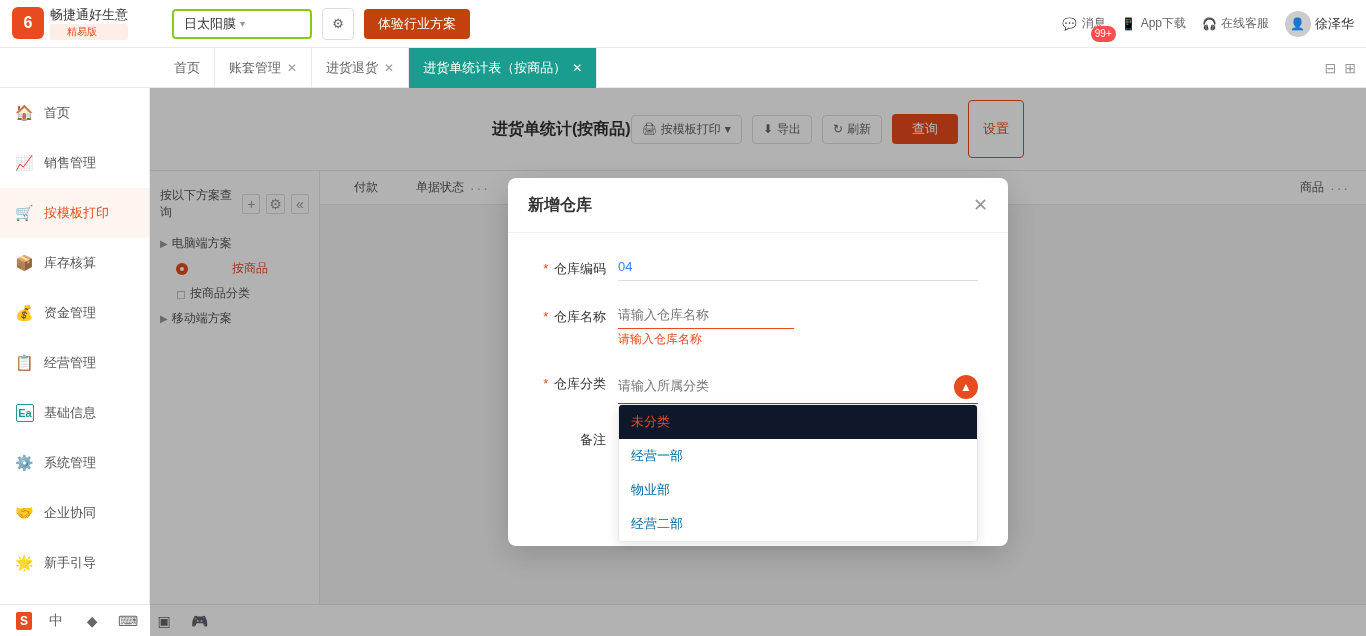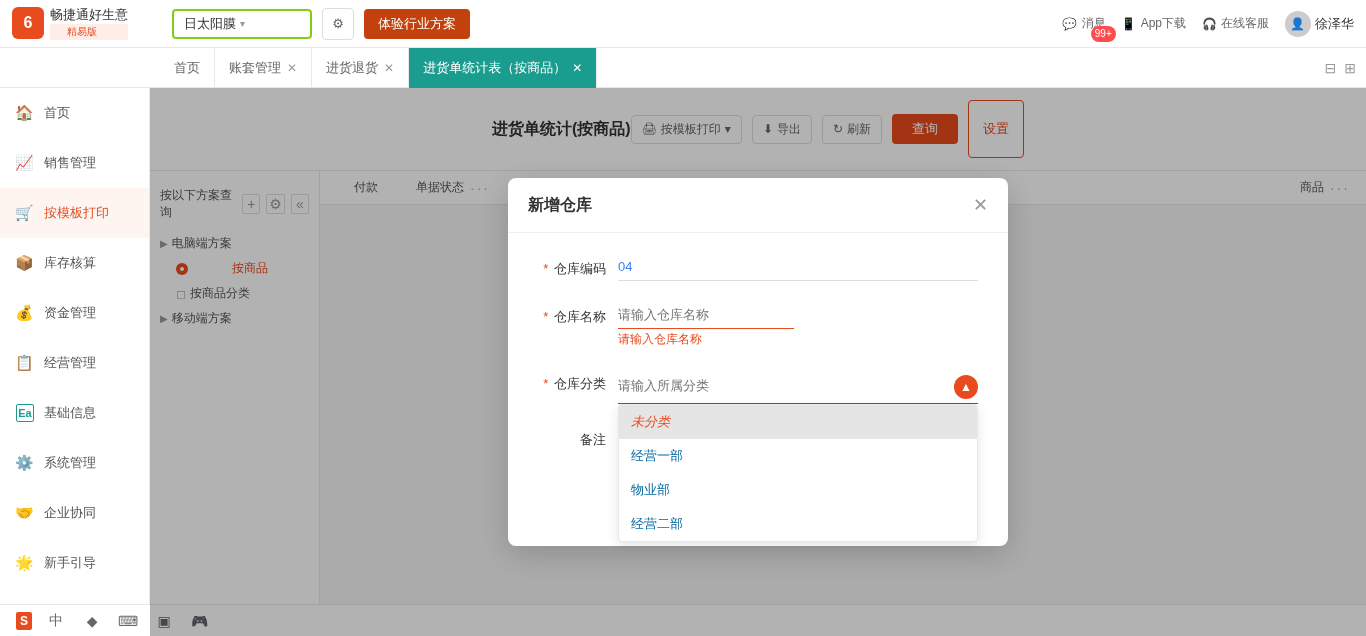--- a/index.html
+++ b/index.html
@@ -153,21 +153,21 @@
       flex-shrink: 0;
     }
     .dropdown-list {
       position: absolute; top: 100%; left: 0; right: 0; z-index: 200;
       background: #fff; border: 1px solid #e8e8e8; border-radius: 4px;
       box-shadow: 0 4px 12px rgba(0,0,0,0.1); overflow: hidden;
     }
     .dropdown-item {
       padding: 8px 12px; cursor: pointer; font-size: 13px; color: #0369a1;
     }
-    .dropdown-item.selected { background: #e5e5e5; color: #e84b1e; font-style: italic; }
+    .dropdown-item.selected { background: #0f172a; color: #e84b1e; }
     .modal-footer {
       padding: 10px 20px 20px; display: flex; justify-content: center; gap: 12px;
     }
     .btn-save {
       background: #e84b1e; color: #fff; border: none; border-radius: 4px;
       padding: 8px 32px; cursor: pointer; font-size: 14px;
     }
 
     
     .bottom-bar {

